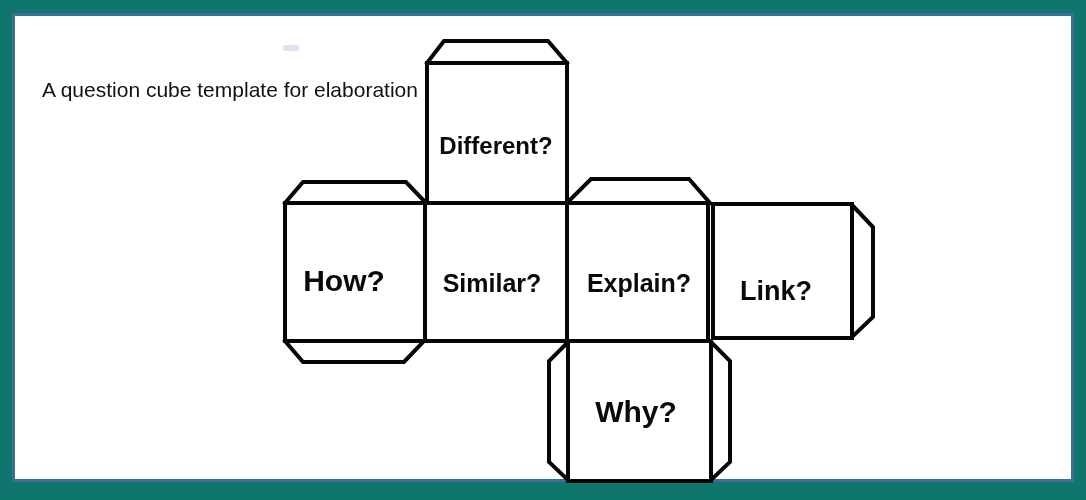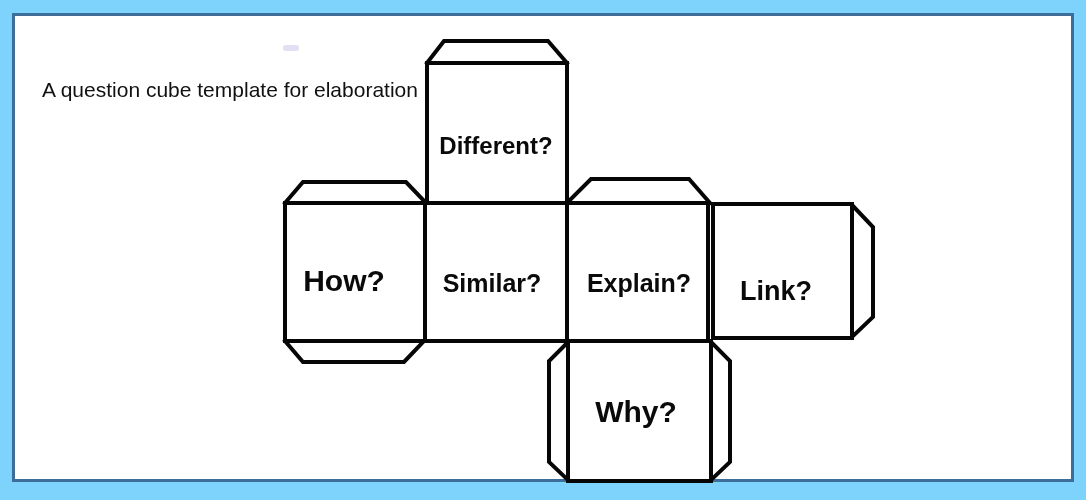--- a/index.html
+++ b/index.html
@@ -8,21 +8,21 @@
     background: #ffffff;
     width: 1086px;
     height: 500px;
     font-family: "Liberation Sans", sans-serif;
     overflow: hidden;
   }
   .stage {
     position: relative;
     width: 1086px;
     height: 500px;
-    background: #7dd3fc;
+    background: #0f766e;
   }
   .frame {
     position: absolute;
     left: 12px;
     top: 13px;
     width: 1062px;
     height: 469px;
     border: 3px solid #3d6e99;
     box-sizing: border-box;
     background: #ffffff;

